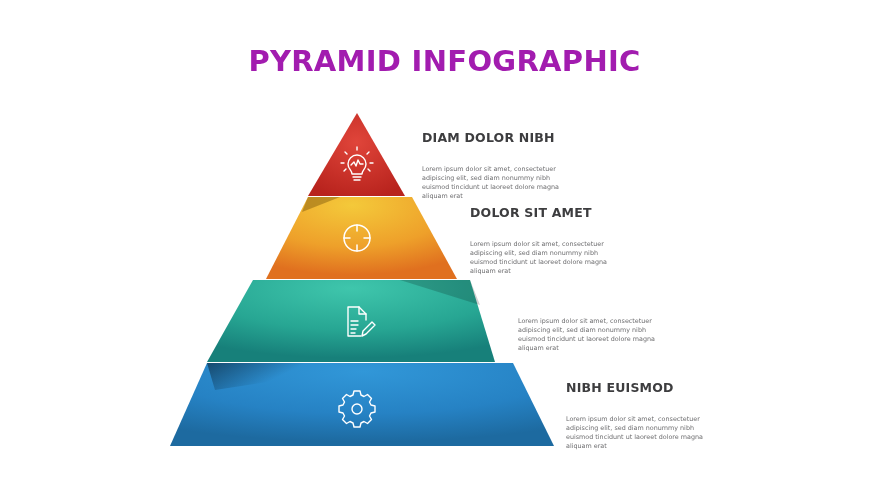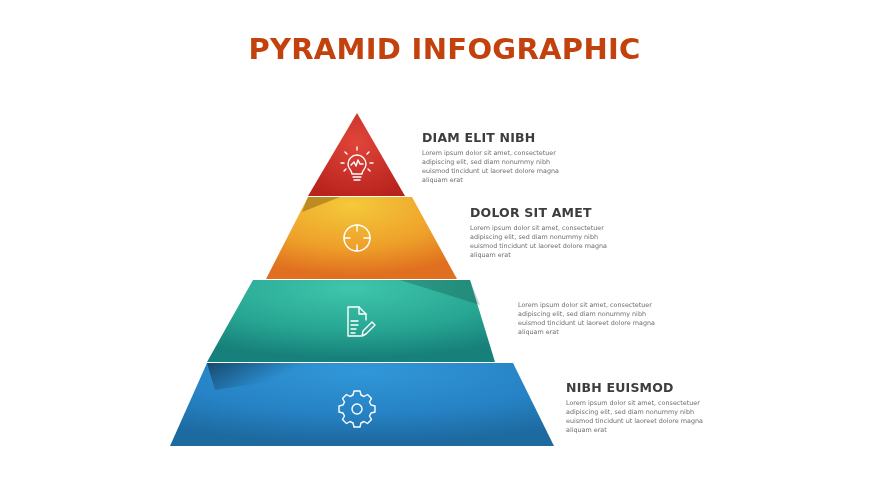--- a/index.html
+++ b/index.html
@@ -1,30 +1,30 @@
 <!DOCTYPE html>
 <html><head>
 <meta charset="utf-8">
 <style>
   html, body { margin: 0; padding: 0; }
   body {
     width: 889px; height: 500px; background: #ffffff; position: relative; overflow: hidden;
     font-family: "DejaVu Sans", sans-serif;
   }
   .title {
-    position: absolute; left: 0; width: 889px; top: 32px; text-align: center;
-    font-size: 29px; font-weight: bold; color: #c2410c; letter-spacing: 0.3px;
+    position: absolute; left: 0; width: 889px; top: 44px; text-align: center;
+    font-size: 29px; font-weight: bold; color: #a21caf; letter-spacing: 0.3px;
   }
   svg.pyramid { position: absolute; left: 0; top: 0; }
   .label { position: absolute; width: 200px; }
   .label .head {
     font-size: 12.5px; font-weight: bold; color: #3d3d3f; letter-spacing: 0.2px; line-height: 15px;
   }
   .label .desc {
-    margin-top: 4px; font-size: 6.4px; line-height: 8.9px; color: #6e6e70; width: 150px;
+    margin-top: 20px; font-size: 6.4px; line-height: 8.9px; color: #6e6e70; width: 150px;
   }
 </style>
 </head>
 <body>
 
 <div class="title">PYRAMID INFOGRAPHIC</div>
 
 <svg class="pyramid" width="889" height="500" viewBox="0 0 889 500">
   <defs>
     <radialGradient id="gRed" cx="0.5" cy="0.35" r="0.7">
@@ -103,21 +103,21 @@
     <path d="M362,336 L363,331 L372,322 L375,325 L366,334 Z"></path>
   </g>
 
   <g fill="none" stroke="#fff" stroke-width="1.4" stroke-linejoin="round">
     <path d="M354,391 L360,391 L361,395 L364,396.5 L367.5,394.5 L371.5,398.5 L369.5,402 L371,405 L375,406 L375,412 L371,413 L369.5,416 L371.5,419.5 L367.5,423.5 L364,421.5 L361,423 L360,427 L354,427 L353,423 L350,421.5 L346.5,423.5 L342.5,419.5 L344.5,416 L343,413 L339,412 L339,406 L343,405 L344.5,402 L342.5,398.5 L346.5,394.5 L350,396.5 L353,395 Z"></path>
     <circle cx="357" cy="409" r="5"></circle>
   </g>
 </svg>
 
 <div class="label" style="left:422px; top:130px;">
-  <div class="head">DIAM ELIT NIBH</div>
+  <div class="head">DIAM DOLOR NIBH</div>
   <div class="desc">Lorem ipsum dolor sit amet, consectetuer adipiscing elit, sed diam nonummy nibh euismod tincidunt ut laoreet dolore magna aliquam erat</div>
 </div>
 
 <div class="label" style="left:470px; top:205px;">
   <div class="head">DOLOR SIT AMET</div>
   <div class="desc">Lorem ipsum dolor sit amet, consectetuer adipiscing elit, sed diam nonummy nibh euismod tincidunt ut laoreet dolore magna aliquam erat</div>
 </div>
 
 <div class="label" style="left:518px; top:297px;">
   <div class="desc">Lorem ipsum dolor sit amet, consectetuer adipiscing elit, sed diam nonummy nibh euismod tincidunt ut laoreet dolore magna aliquam erat</div>

